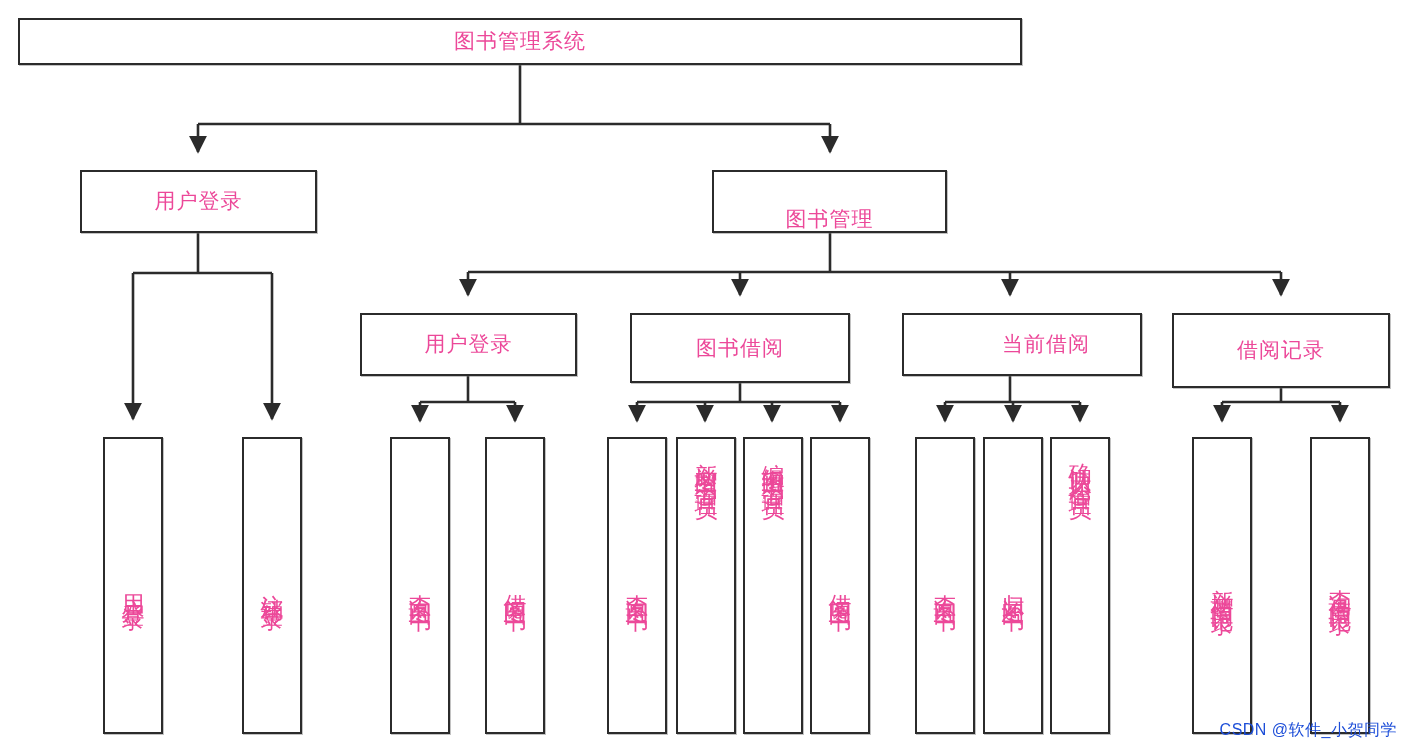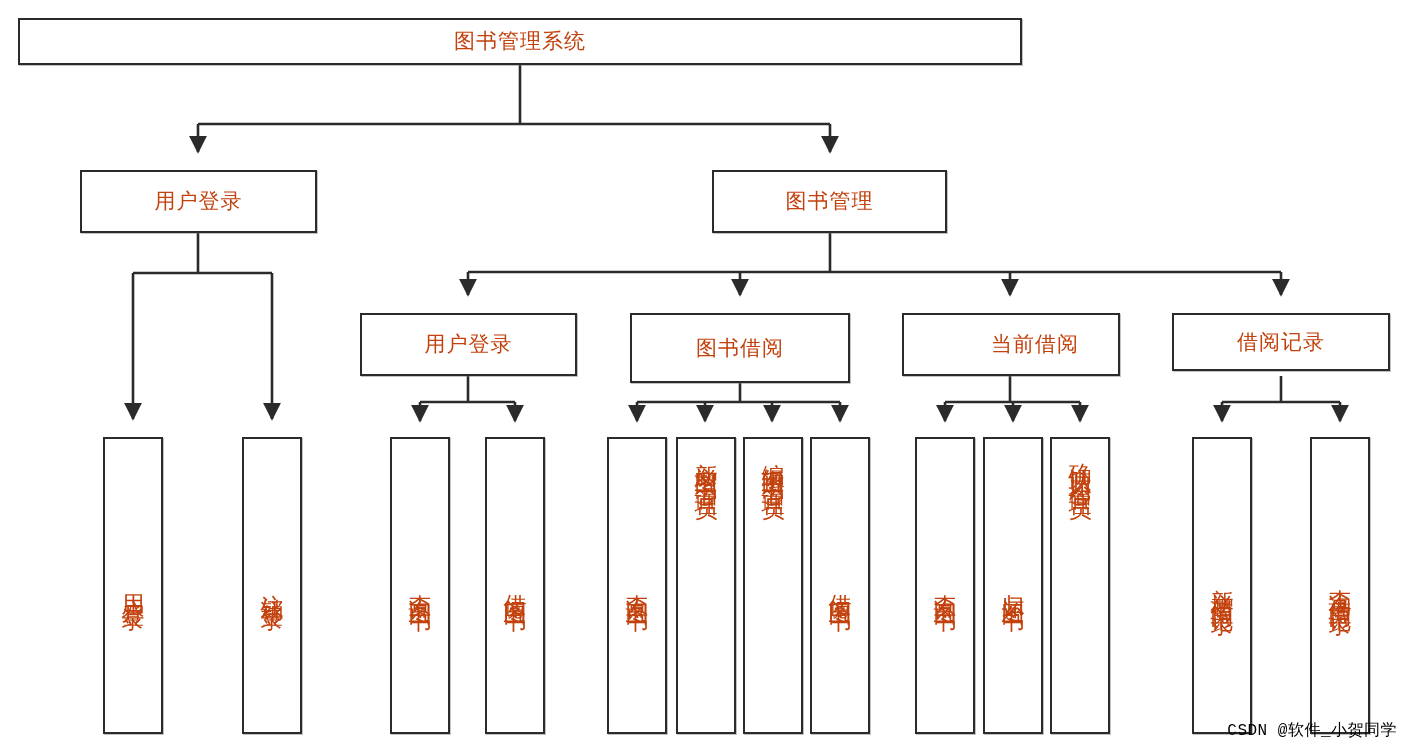--- a/index.html
+++ b/index.html
@@ -32,21 +32,21 @@
     display: flex;
     align-items: center;
     justify-content: center;
     box-shadow: 1px 1px 0 rgba(120,120,120,0.45);
   }
   .node .label {
     font-size: 21px;
     line-height: 1.15;
     letter-spacing: 1px;
     white-space: nowrap;
-    color: #c2410c;
+    color: #ec4899;
   }
   .node.vert {
     align-items: flex-start;
     justify-content: center;
     padding-top: 6px;
   }
   .node.vert .label {
     writing-mode: vertical-rl;
     text-orientation: upright;
     font-size: 23px;
@@ -57,25 +57,24 @@
   }
   .node.vert.mid {
     align-items: center;
     padding-top: 0;
   }
   .watermark {
     position: absolute;
     right: 8px;
     bottom: 6px;
     font-size: 16px;
-    color: #000000;
+    color: #1d4ed8;
     letter-spacing: 0.5px;
     white-space: nowrap;
     user-select: none;
-    font-family: Liberation Mono, monospace;
   }
 </style>
 </head>
 <body>
 
 <div id="canvas">
 
   <svg class="edges" viewBox="0 0 1405 747">
     <defs>
       <marker id="arrow" viewBox="0 0 10 10" refX="9" refY="5" markerWidth="7" markerHeight="7" orient="auto-start-reverse">
@@ -126,34 +125,34 @@
     </g>
   </svg>
 
   <div class="node" style="left:18px; top:18px; width:1004px; height:47px;">
     <span class="label">图书管理系统</span>
   </div>
 
   <div class="node" style="left:80px; top:170px; width:237px; height:63px;">
     <span class="label">用户登录</span>
   </div>
-  <div class="node" style="left:712px; top:170px; width:235px; height:63px;">
+  <div class="node" style="left:712px; top:170px; width:235px; height:63px;align-items:flex-end;">
     <span class="label">图书管理</span>
   </div>
 
   <div class="node" style="left:360px; top:313px; width:217px; height:63px;">
     <span class="label">用户登录</span>
   </div>
   <div class="node" style="left:630px; top:313px; width:220px; height:70px;">
     <span class="label">图书借阅</span>
   </div>
-  <div class="node" style="left:902px; top:313px; width:218px; height:63px;padding-left:48px;">
+  <div class="node" style="left:902px; top:313px; width:240px; height:63px;padding-left:48px;">
     <span class="label">当前借阅</span>
   </div>
-  <div class="node" style="left:1172px; top:313px; width:218px; height:58px;">
+  <div class="node" style="left:1172px; top:313px; width:218px; height:75px;">
     <span class="label">借阅记录</span>
   </div>
 
   <div class="node vert mid" style="left:103px; top:437px; width:60px; height:297px;">
     <span class="label">用户登录</span>
   </div>
   <div class="node vert mid" style="left:242px; top:437px; width:60px; height:297px;">
     <span class="label">注销登录</span>
   </div>
 

